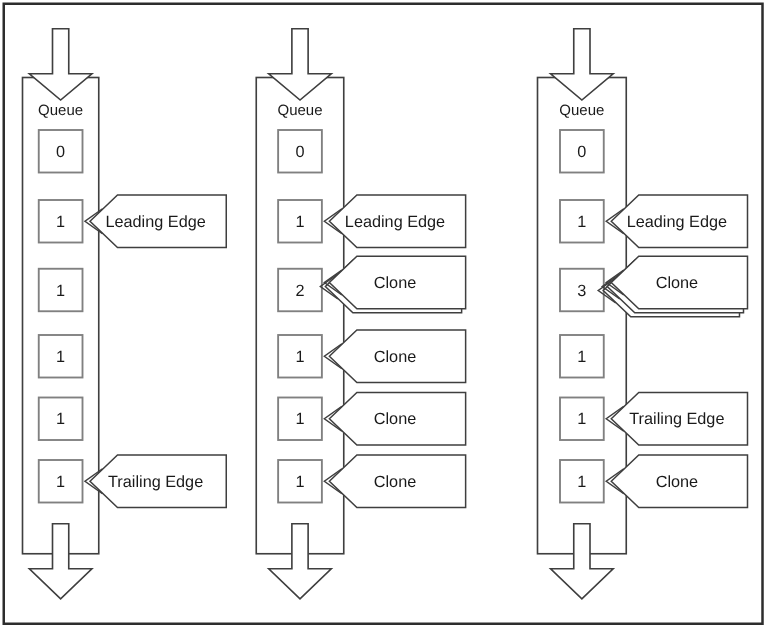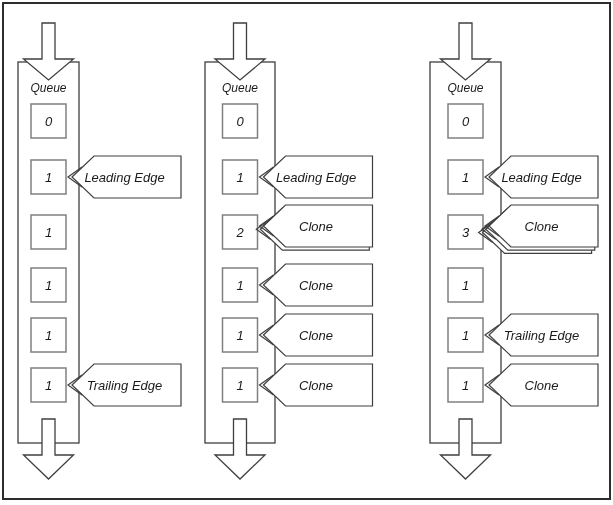--- a/index.html
+++ b/index.html
@@ -6,21 +6,20 @@
     margin: 0;
     padding: 0;
     background: #ffffff;
   }
   .stage {
     position: relative;
     width: 613px;
     height: 505px;
     background: #ffffff;
     overflow: hidden;
-    font-style: italic;
   }
   svg text {
     font-family: "Liberation Sans", "DejaVu Sans", sans-serif;
   }
 </style>
 </head>
 <body>
 
 <div class="stage">
   <svg id="diagram-svg" width="613" height="505" viewBox="0 0 613 505">

